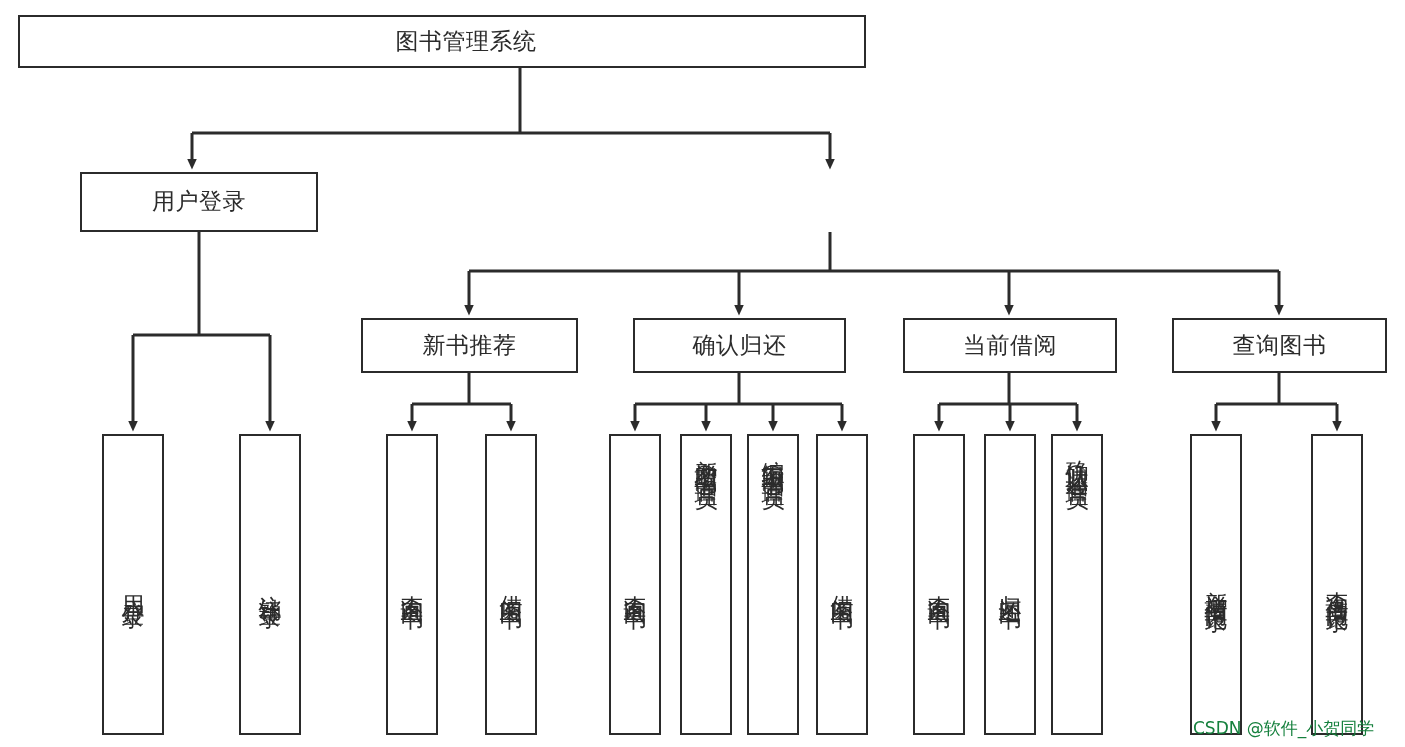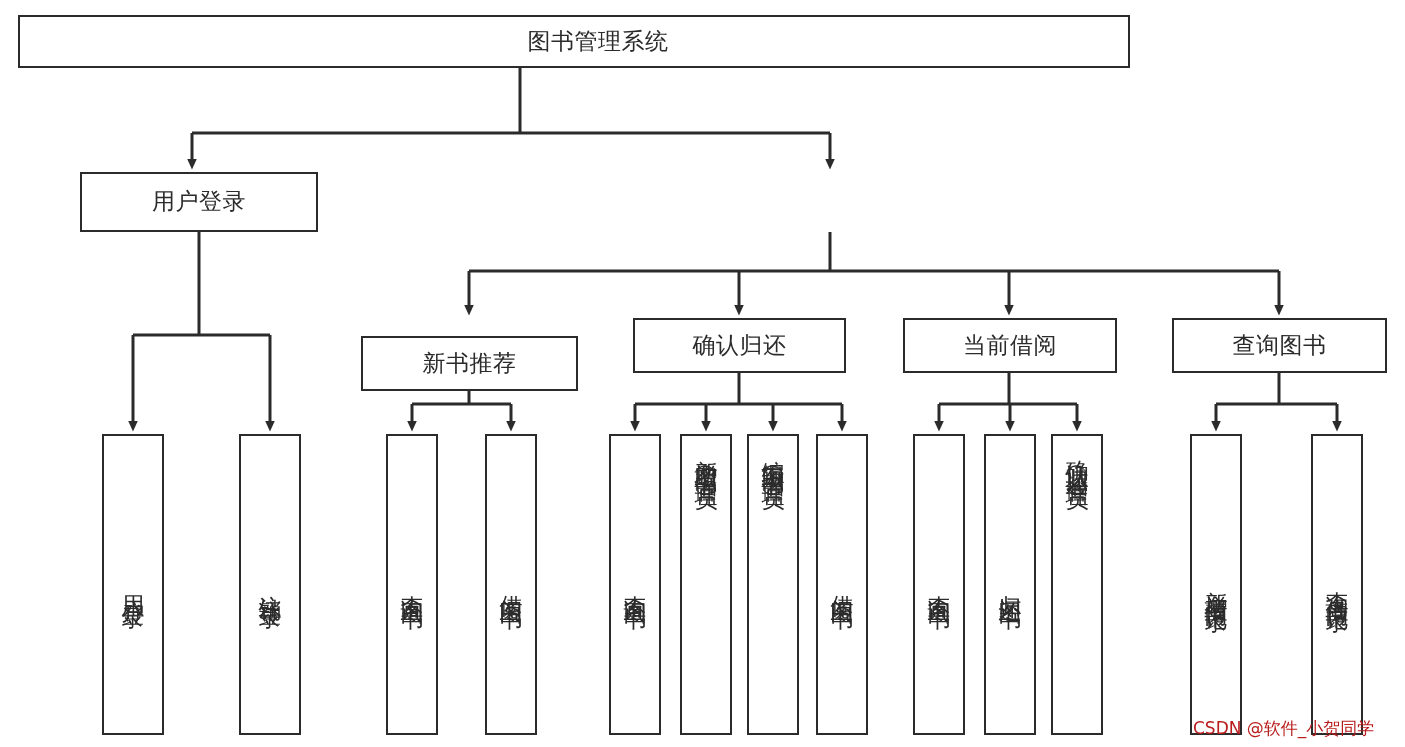--- a/index.html
+++ b/index.html
@@ -53,21 +53,21 @@
     letter-spacing: 4px;
     line-height: 1;
     white-space: nowrap;
   }
   .node-box.vertical.center-text {
     align-items: center;
     padding-top: 0;
   }
   #watermark {
     position: absolute;
-    color: #b91c1c;
+    color: #15803d;
     font-size: 17px;
     white-space: nowrap;
     pointer-events: none;
     font-family: "DejaVu Sans", "Liberation Sans", sans-serif;
   }
 </style>
 </head>
 <body>
 
 <div id="diagram-canvas">
@@ -115,29 +115,29 @@
       <path d="M1010,404 L1010,422" marker-end="url(#arrowhead)"></path>
       <path d="M1077,404 L1077,422" marker-end="url(#arrowhead)"></path>
 
       <path d="M1279,373 L1279,404"></path>
       <path d="M1216,404 L1337,404"></path>
       <path d="M1216,404 L1216,422" marker-end="url(#arrowhead)"></path>
       <path d="M1337,404 L1337,422" marker-end="url(#arrowhead)"></path>
     </g>
   </svg>
 
-  <div class="node-box horizontal" style="left:18px; top:15px; width:1112px; height:53px;padding-left:48px;">
+  <div class="node-box horizontal" style="left:18px; top:15px; width:848px; height:53px;padding-left:48px;">
     <span class="node-label">图书管理系统</span>
   </div>
 
   <div class="node-box horizontal" style="left:80px; top:172px; width:238px; height:60px;">
     <span class="node-label">用户登录</span>
   </div>
 
-  <div class="node-box horizontal" style="left:361px; top:336px; width:217px; height:55px;text-align:right;">
+  <div class="node-box horizontal" style="left:361px; top:318px; width:217px; height:55px;text-align:right;">
     <span class="node-label">新书推荐</span>
   </div>
   <div class="node-box horizontal" style="left:633px; top:318px; width:213px; height:55px;">
     <span class="node-label">确认归还</span>
   </div>
   <div class="node-box horizontal" style="left:903px; top:318px; width:214px; height:55px;">
     <span class="node-label">当前借阅</span>
   </div>
   <div class="node-box horizontal" style="left:1172px; top:318px; width:215px; height:55px;">
     <span class="node-label">查询图书</span>

